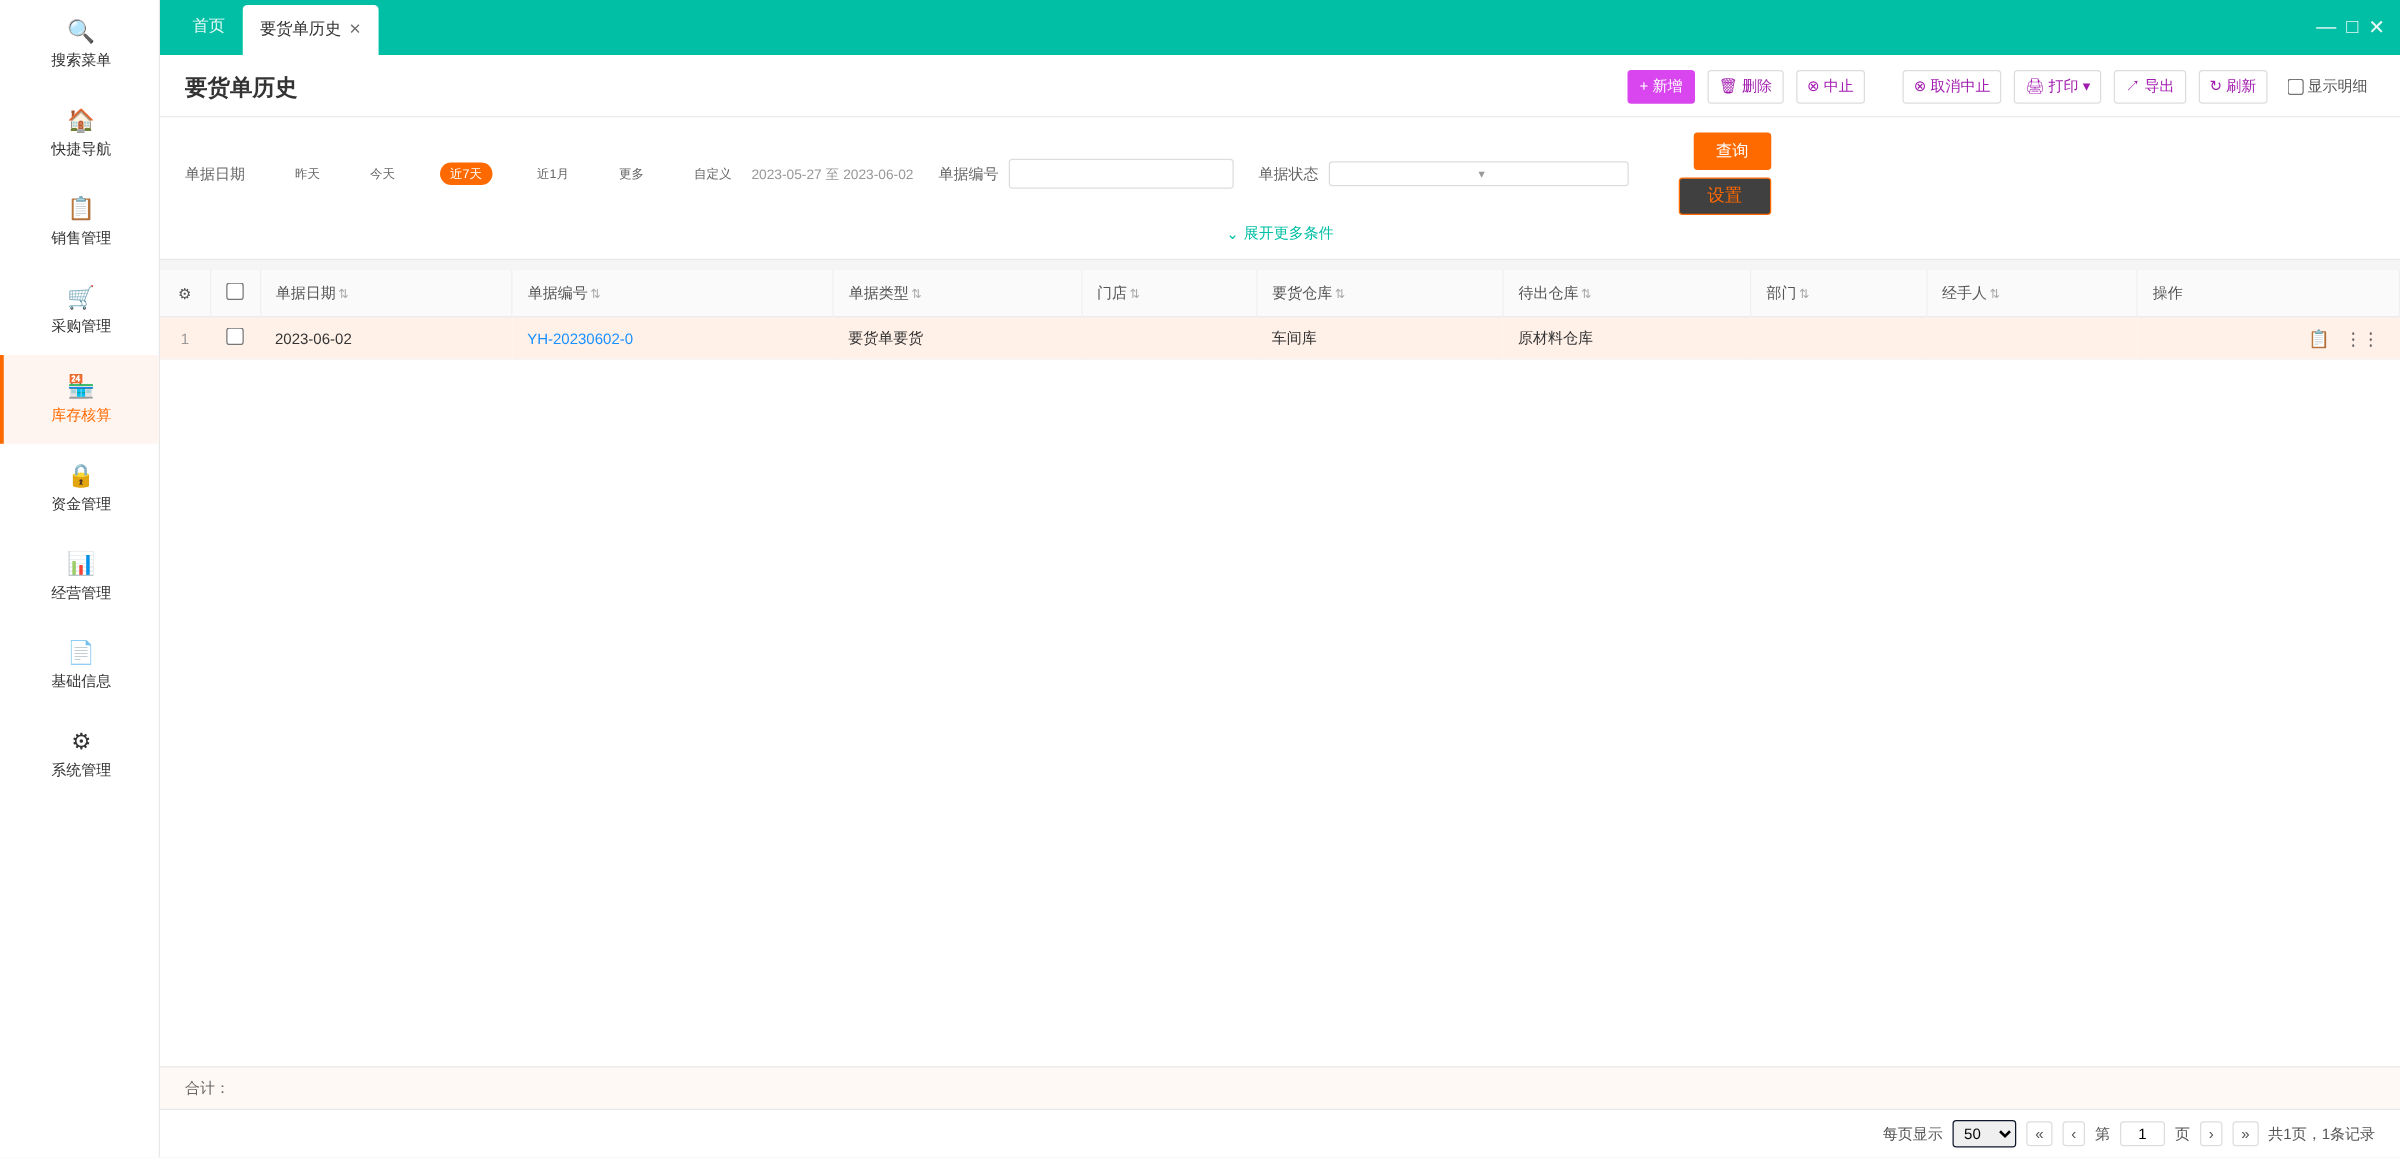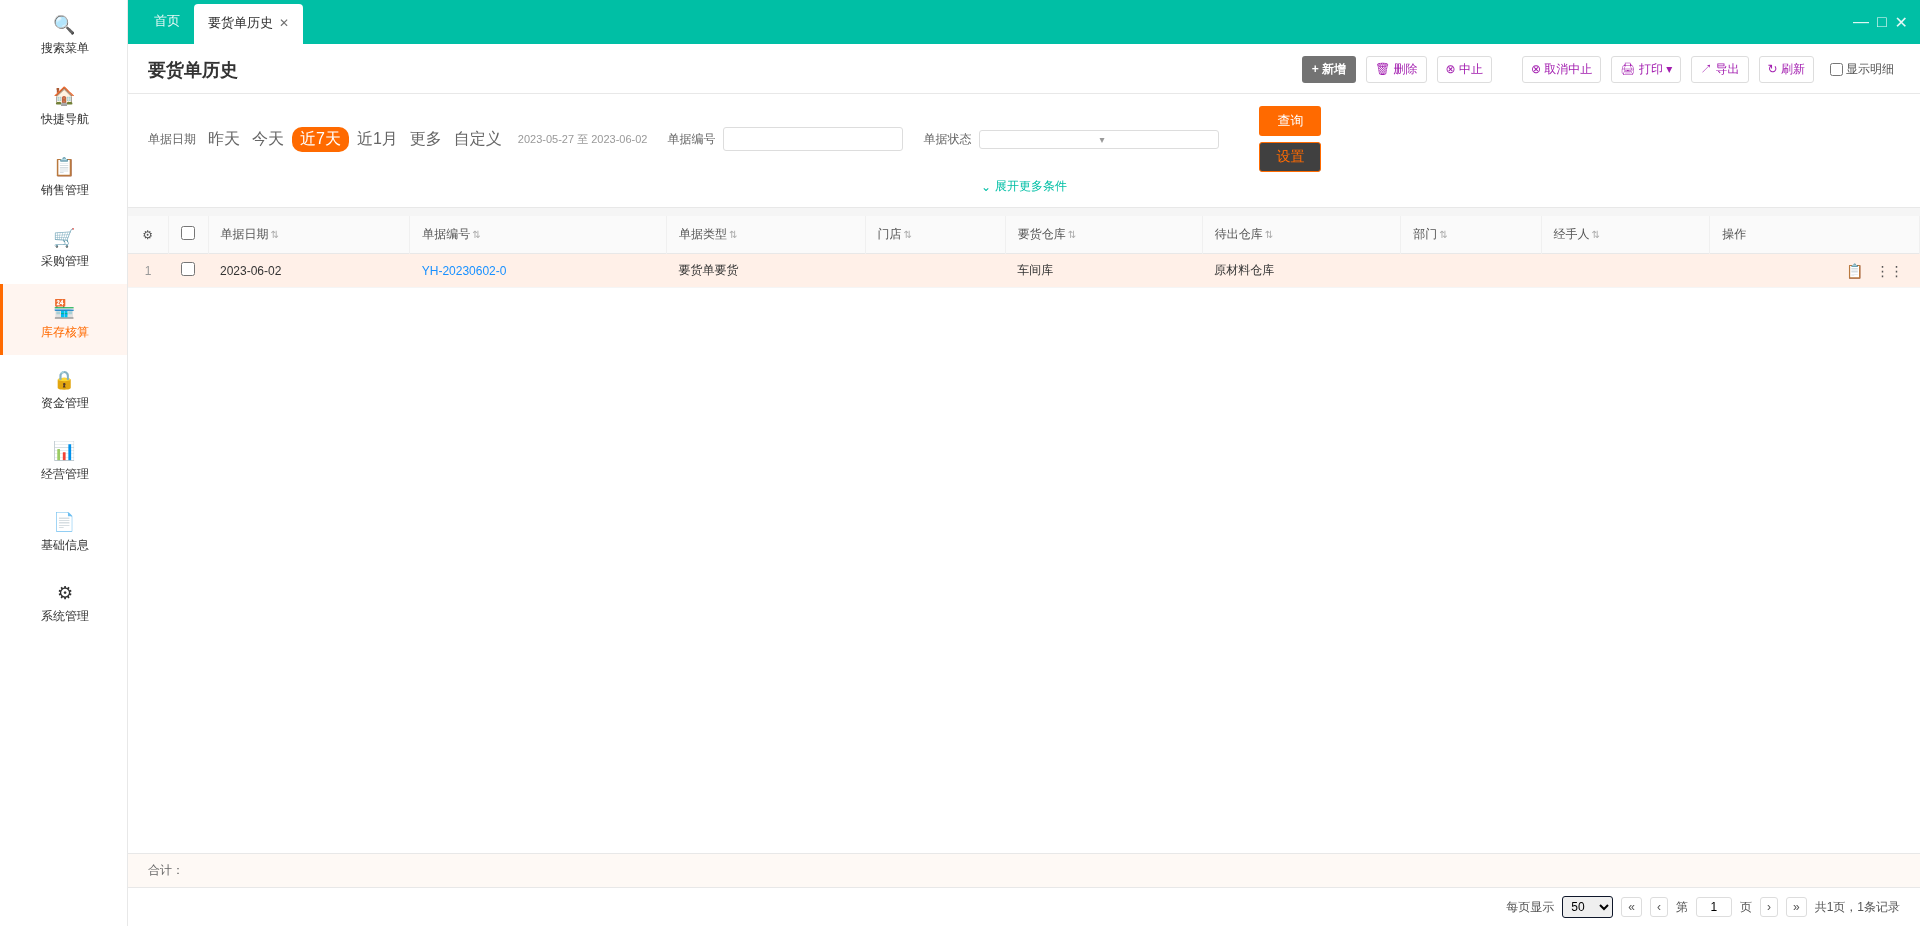--- a/index.html
+++ b/index.html
@@ -118,25 +118,24 @@
       align-items: center;
       gap: 3px;
       cursor: pointer;
       font-size: 12px;
       color: #a21caf;
       background: none;
       border: none;
       padding: 4px 6px;
     }
     .action-btn.primary {
-      background: #737373;
+      background: #d946ef;
       color: #fff;
       border-radius: 3px;
       padding: 5px 10px;
-      font-weight: bold;
     }
 
     
     .filter-area {
       background: #fff;
       padding: 12px 20px;
       border-bottom: 1px solid #e8e8e8;
     }
     .filter-row {
       display: flex;
@@ -153,24 +152,25 @@
       font-size: 12px;
       color: #666;
       white-space: nowrap;
     }
     .date-shortcuts {
       display: flex;
       align-items: center;
       gap: 4px;
     }
     .date-shortcut {
-      font-size: 16px;
+      font-size: 10px;
       color: #666;
       cursor: pointer;
       padding: 1px 4px;
+      margin-left: 28px;
     }
     .date-shortcut.active {
       background: #ff6a00;
       color: #fff;
       border-radius: 10px;
       padding: 2px 8px;
     }
     .date-range-text {
       font-size: 11px;
       color: #999;
@@ -207,20 +207,21 @@
       margin-top: 4px;
     }
     .query-btn {
       background: #ff6a00;
       color: #fff;
       border: none;
       border-radius: 3px;
       padding: 6px 18px;
       font-size: 13px;
       cursor: pointer;
+      margin-left: 12px;
     }
     .settings-btn {
       background: #404040;
       color: #ff6a00;
       border: 1px solid #ff6a00;
       border-radius: 3px;
       padding: 5px 14px;
       font-size: 14px;
       cursor: pointer;
     }

